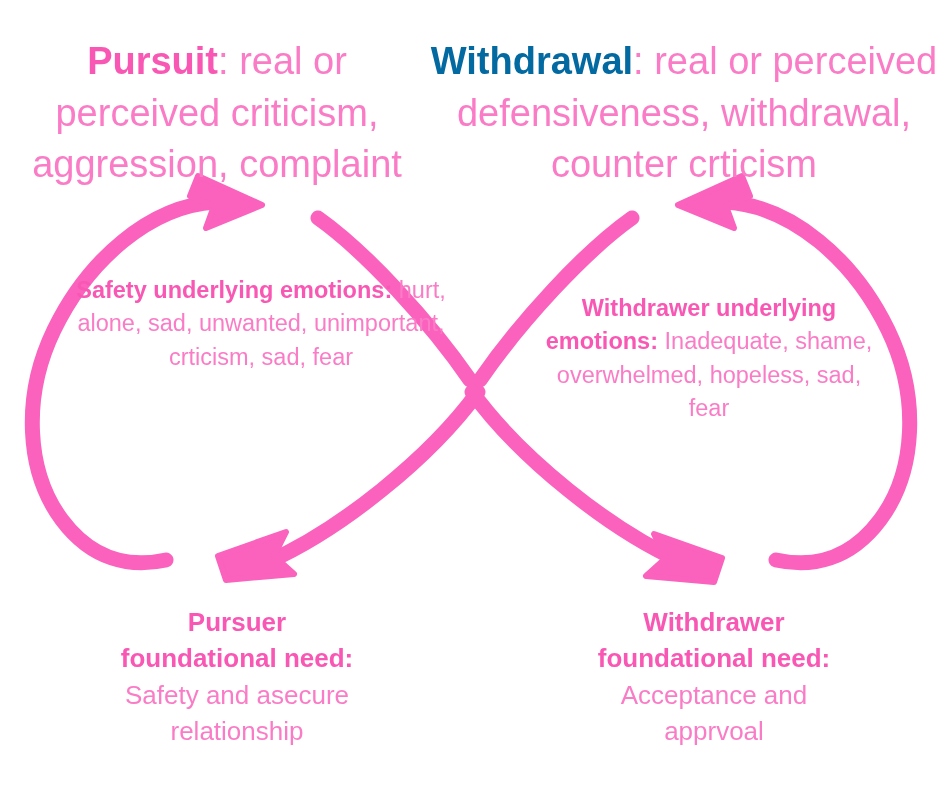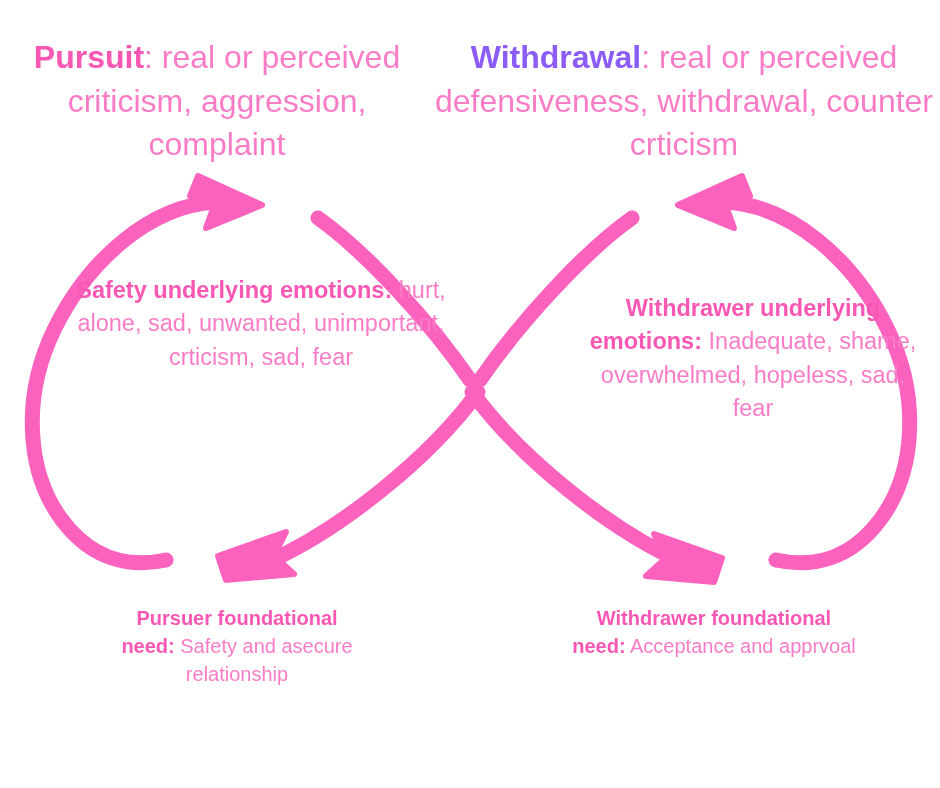--- a/index.html
+++ b/index.html
@@ -43,21 +43,21 @@
     color: #fa7cc6;
     line-height: 1.32;
   }
   .text-block b,
   .text-block .lead {
     font-weight: 700;
     color: #f957b4;
   }
 
   .header-block {
-    font-size: 32px;
+    font-size: 38px;
     line-height: 1.36;
   }
   #pursuit-header {
     left: 10px;
     top: 36px;
     width: 414px;
   }
   #withdrawal-header {
     left: 430px;
     top: 36px;
@@ -70,25 +70,24 @@
   }
   #pursuer-emotions {
     left: 68px;
     top: 274px;
     width: 386px;
   }
   #withdrawer-emotions {
     left: 540px;
     top: 292px;
     width: 338px;
-    margin-left: 44px;
   }
 
   .need-block {
-    font-size: 20px;
+    font-size: 26px;
     line-height: 1.40;
   }
   #pursuer-need {
     left: 112px;
     top: 604px;
     width: 250px;
   }
   #withdrawer-need {
     left: 570px;
     top: 604px;
@@ -131,21 +130,21 @@
     <polygon points="218,556 286,532 274,556 294,574 226,580" fill="#fa62bd" stroke="#fa62bd" stroke-width="6" stroke-linejoin="round"></polygon>
 
     <polygon points="722,558 654,534 666,558 646,576 714,582" fill="#fa62bd" stroke="#fa62bd" stroke-width="6" stroke-linejoin="round"></polygon>
   </svg>
 
   <div class="text-block header-block" id="pursuit-header" style="color: rgb(250, 124, 198);">
     <b style="color: rgb(249, 87, 180);">Pursuit</b><span>: </span><span>real or perceived criticism, aggression, complaint</span>
   </div>
 
   <div class="text-block header-block" id="withdrawal-header" style="color: rgb(250, 124, 198);">
-    <b style="color: #8b5cf6;">Withdrawal</b><span>: </span><span>real or perceived defensiveness, withdrawal, counter crticism</span>
+    <b style="color: #0369a1;">Withdrawal</b><span>: </span><span>real or perceived defensiveness, withdrawal, counter crticism</span>
   </div>
 
   <div class="text-block emotions-block" id="pursuer-emotions" style="color: rgb(250, 124, 198);">
     <b style="color: rgb(249, 87, 180);">Safety underlying emotions:</b><span> </span><span>hurt, alone, sad, unwanted, unimportant, crticism, sad, fear</span>
   </div>
 
   <div class="text-block emotions-block" id="withdrawer-emotions" style="color: rgb(250, 124, 198);">
     <b style="color: rgb(249, 87, 180);">Withdrawer underlying emotions:</b><span> </span><span>Inadequate, shame, overwhelmed, hopeless, sad, fear</span>
   </div>
 

